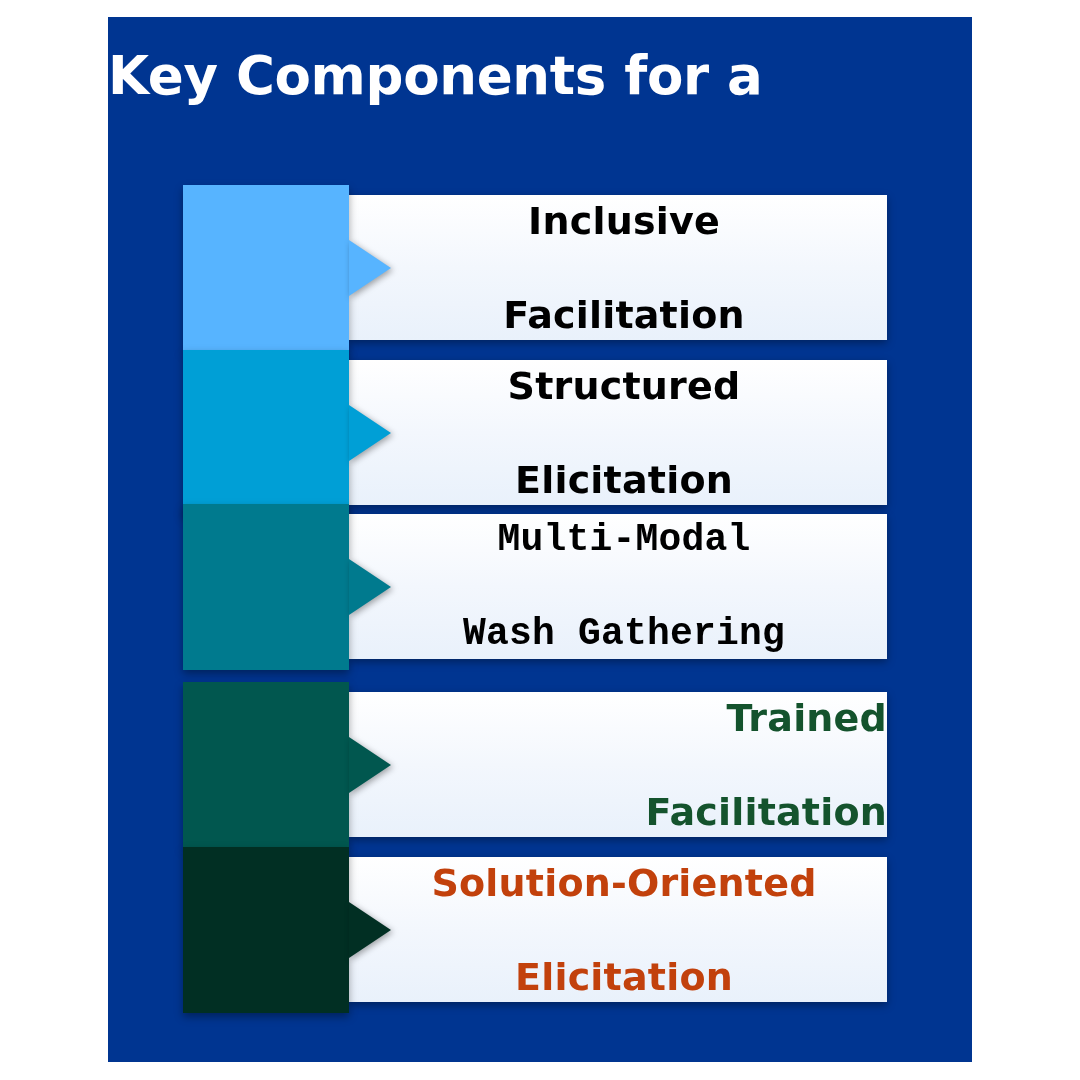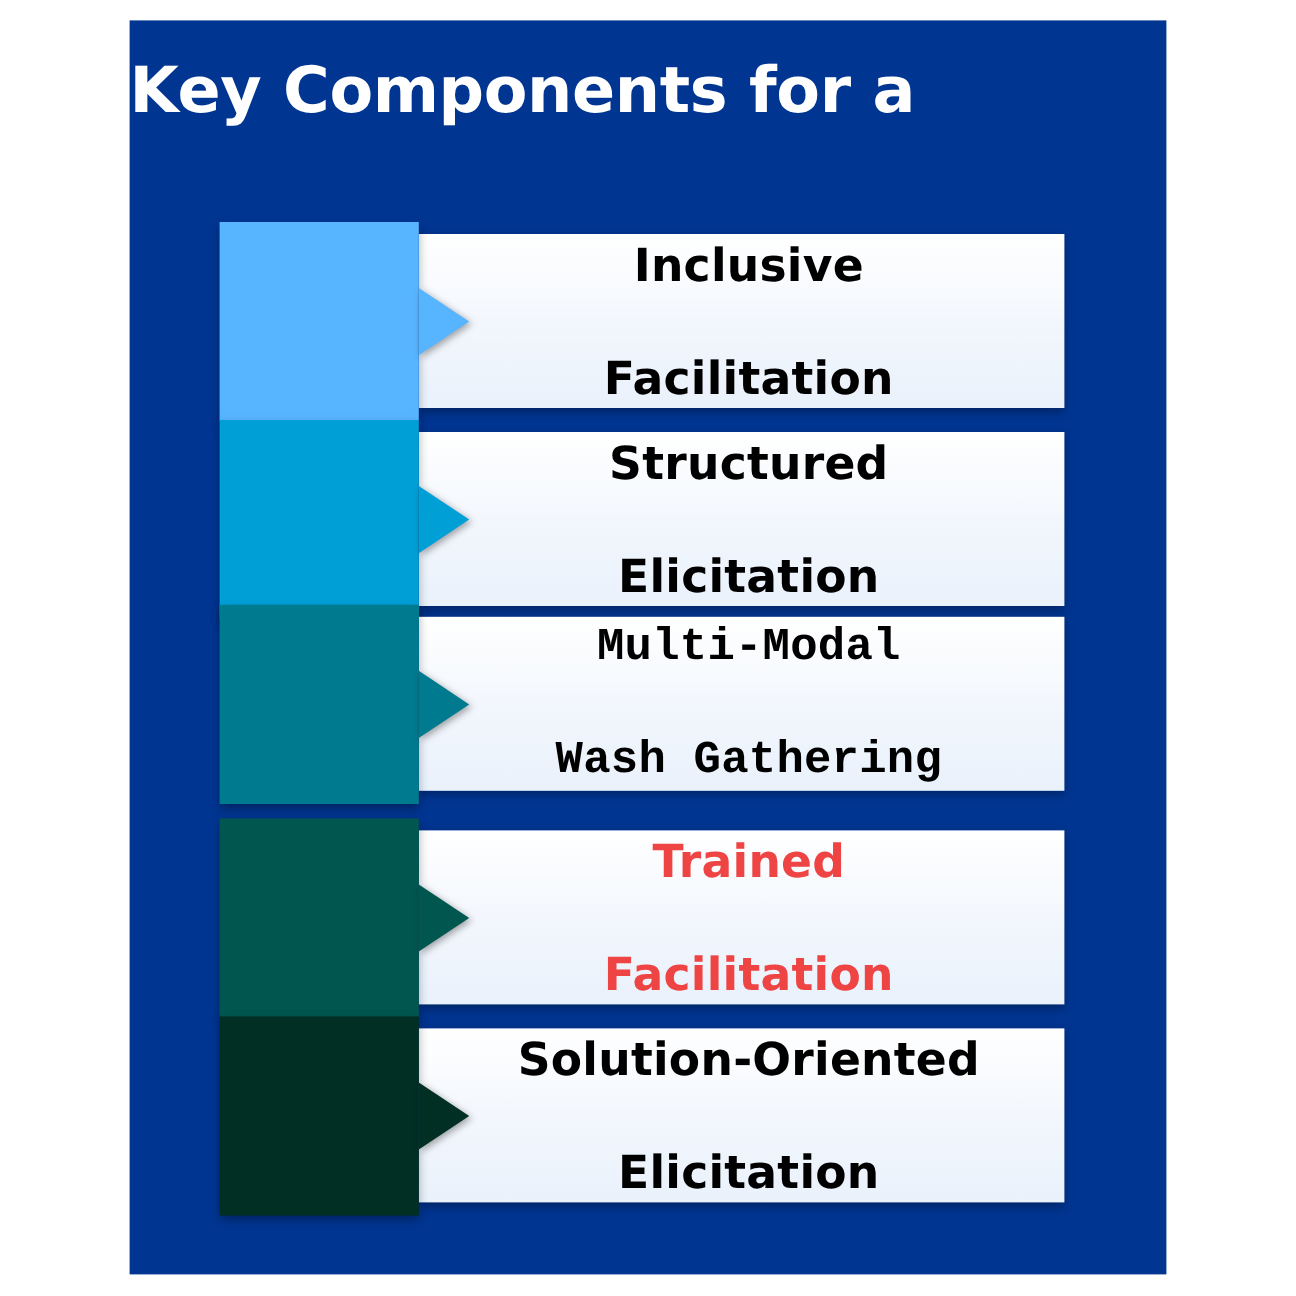--- a/index.html
+++ b/index.html
@@ -85,30 +85,30 @@
       <span>Wash Gathering</span>
     </div>
   </div>
 
   <div class="row" style="top:682px;">
     <div class="card"></div>
     <div class="block" style="background: rgb(1, 87, 79);"></div>
     <svg class="arrow" viewBox="0 0 42 56">
         <polygon points="0,0 42,28 0,56" fill="#01574F"></polygon>
       </svg>
-    <div class="card-text" style="color: #ef4444;">
+    <div class="card-text" style="color: #14532d; align-items: flex-end;">
       <span>Trained</span>
       <span>Facilitation</span>
     </div>
   </div>
 
   <div class="row" style="top:847px;">
     <div class="card"></div>
     <div class="block" style="background: rgb(1, 47, 35);"></div>
     <svg class="arrow" viewBox="0 0 42 56">
         <polygon points="0,0 42,28 0,56" fill="#012F23"></polygon>
       </svg>
-    <div class="card-text" style="color: #000000;">
+    <div class="card-text" style="color: #c2410c;">
       <span>Solution-Oriented</span>
       <span>Elicitation</span>
     </div>
   </div>
 </div>
 
 </body></html>

